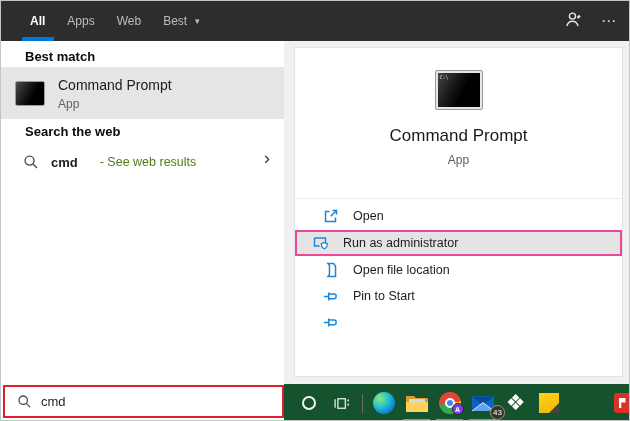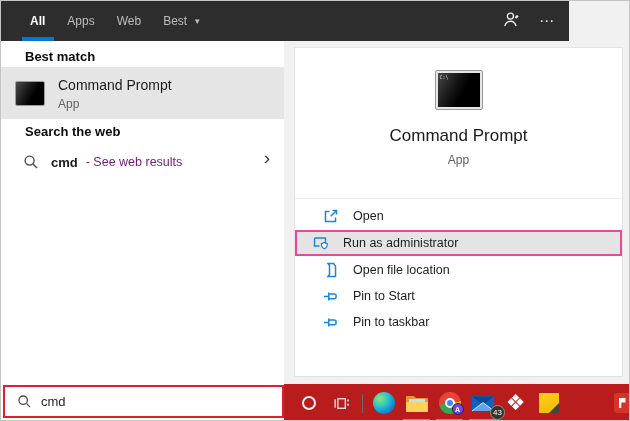--- a/index.html
+++ b/index.html
@@ -3,21 +3,21 @@
 <meta charset="utf-8">
 <style>
   * { margin:0; padding:0; box-sizing:border-box; }
   body { background:#888; font-family:"Liberation Sans","DejaVu Sans",sans-serif; }
   #screen {
     position:relative; width:630px; height:421px; overflow:hidden;
     background:#f1f1f1; border:1px solid #c4c4c4;
   }
 
   
-  .topbar { position:absolute; left:0; top:0; width:568px; height:40px; background:#2d2d2d; display:flex; align-items:center; }
+  .topbar { position:absolute; left:0; top:0; width:630px; height:40px; background:#2d2d2d; display:flex; align-items:center; }
   .tabs { display:flex; height:100%; padding-left:18px; }
   .tab { position:relative; height:100%; display:flex; align-items:center; padding:0 11px; font-size:12px; color:#bdbdbd; cursor:default; }
   .tab.selected { color:#fff; font-weight:bold; }
   .tab.selected::after { content:""; position:absolute; left:50%; transform:translateX(-50%); bottom:0; width:32px; height:4px; background:#0078d7; }
   .caret { font-size:8px; margin-left:6px; color:#bdbdbd; }
   .topbar-right { margin-left:auto; display:flex; align-items:center; gap:18px; padding-right:14px; }
   .dots { color:#e0e0e0; font-size:15px; letter-spacing:1px; }
 
   
   .left-panel { position:absolute; left:0; top:40px; width:283px; height:381px; background:#fff; }
@@ -26,21 +26,21 @@
   .best-row { position:absolute; left:0; top:26px; width:283px; height:52px; background:#e5e5e5; display:flex; align-items:center; }
   .cmd-icon-sm { width:30px; height:25px; margin-left:14px; border:1px solid #9b9b9b; border-radius:2px;
     background:linear-gradient(118deg,#4c4c4c 0%,#161616 42%,#000 62%); }
   .best-txt { margin-left:13px; display:flex; flex-direction:column; }
   .best-title { font-size:14px; color:#1b1b1b; line-height:18px; }
   .best-sub { font-size:12px; color:#616161; margin-top:3px; }
   .web-header { top:83px; }
   .web-row { position:absolute; left:0; top:104px; width:283px; height:34px; display:flex; align-items:center; }
   .web-row .mag { margin-left:22px; display:flex; }
   .web-query { font-size:13px; font-weight:bold; color:#1b1b1b; margin-left:12px; }
-  .web-suffix { font-size:12.5px; color:#701a75; margin-left:8px; }
+  .web-suffix { font-size:12.5px; color:#4d7c0f; margin-left:22px; }
   .web-chevron { position:absolute; right:14px; font-size:19px; color:#3c3c3c; line-height:14px; top:6px; }
 
   
   .search-box { position:absolute; left:2px; top:384px; width:281px; height:33px; background:#fff;
     border:2px solid #e11d2e; display:flex; align-items:center; }
   .search-box .mag { margin-left:12px; display:flex; }
   .search-input { border:none; outline:none; font-size:13px; color:#262626; margin-left:9px; width:220px;
     font-family:"Liberation Sans","DejaVu Sans",sans-serif; background:transparent; }
 
   
@@ -51,21 +51,21 @@
   .card-title { margin-top:16px; text-align:center; font-size:17px; color:#191919; }
   .card-sub { margin-top:7px; text-align:center; font-size:12px; color:#5e5e5e; }
   .divider { position:absolute; left:0; top:150px; width:100%; height:1px; background:#ececec; }
   .actions { position:absolute; left:0; top:156px; width:100%; }
   .action-row { display:flex; align-items:center; height:24px; margin-bottom:2px; padding-left:28px; }
   .action-row.highlight { background:#e4e4e4; border:2px solid #ec4899; height:26px; padding-left:16px; }
   .a-icon { width:17px; display:flex; }
   .a-label { font-size:12.5px; color:#1c1c1c; margin-left:13px; }
 
   
-  .taskbar { position:absolute; left:283px; top:383px; width:347px; height:38px; background:#b91c1c;
+  .taskbar { position:absolute; left:283px; top:383px; width:347px; height:38px; background:#14532d;
     display:flex; align-items:center; padding-left:8px; overflow:hidden; }
   .tb-item { position:relative; width:33px; height:38px; display:flex; align-items:center; justify-content:center; flex:0 0 auto; }
   .tb-item.active::after { content:""; position:absolute; left:3px; right:3px; bottom:0; height:3px; background:#5c9fd6; }
   .tb-sep { width:9px; }
   .tb-sep i { display:block; width:1px; height:19px; background:#6b6b65; margin:0 auto; }
   .cortana { width:14px; height:14px; border:2px solid #f2f2f2; border-radius:50%; }
   .edge { width:22px; height:22px; border-radius:50%;
     background:radial-gradient(circle at 32% 30%, #8be87e 0%, #25c2c9 40%, #0d7ed8 72%, #0a55b4 100%); }
   .chrome { position:relative; width:22px; height:22px; border-radius:50%;
     background:conic-gradient(from -40deg, #ea4335 0 120deg, #fbbc05 120deg 185deg, #34a853 185deg 300deg, #ea4335 300deg); }
@@ -200,21 +200,20 @@
       </div>
 
       <div class="action-row">
         <span class="a-icon">
           <svg width="16" height="16" viewBox="0 0 16 16" fill="none" stroke="#1a86d9" stroke-width="1.5">
             <path d="M1 8.5h4"></path>
               <path d="M5.8 4.5v8"></path>
               <path d="M5.8 6h5.7l1.5 1v2.8l-1.5 1H5.8"></path>
           </svg>
         </span>
-        <span class="a-label">Pin to taskbar</span>
       </div>
     </div>
   </div>
 
   <div class="search-box">
     <span class="mag">
       <svg width="15" height="15" viewBox="0 0 16 16" fill="none" stroke="#4d4d4d" stroke-width="1.4">
         <circle cx="6.6" cy="6.6" r="4.5"></circle>
           <line x1="10" y1="10" x2="14" y2="14"></line>
       </svg>

